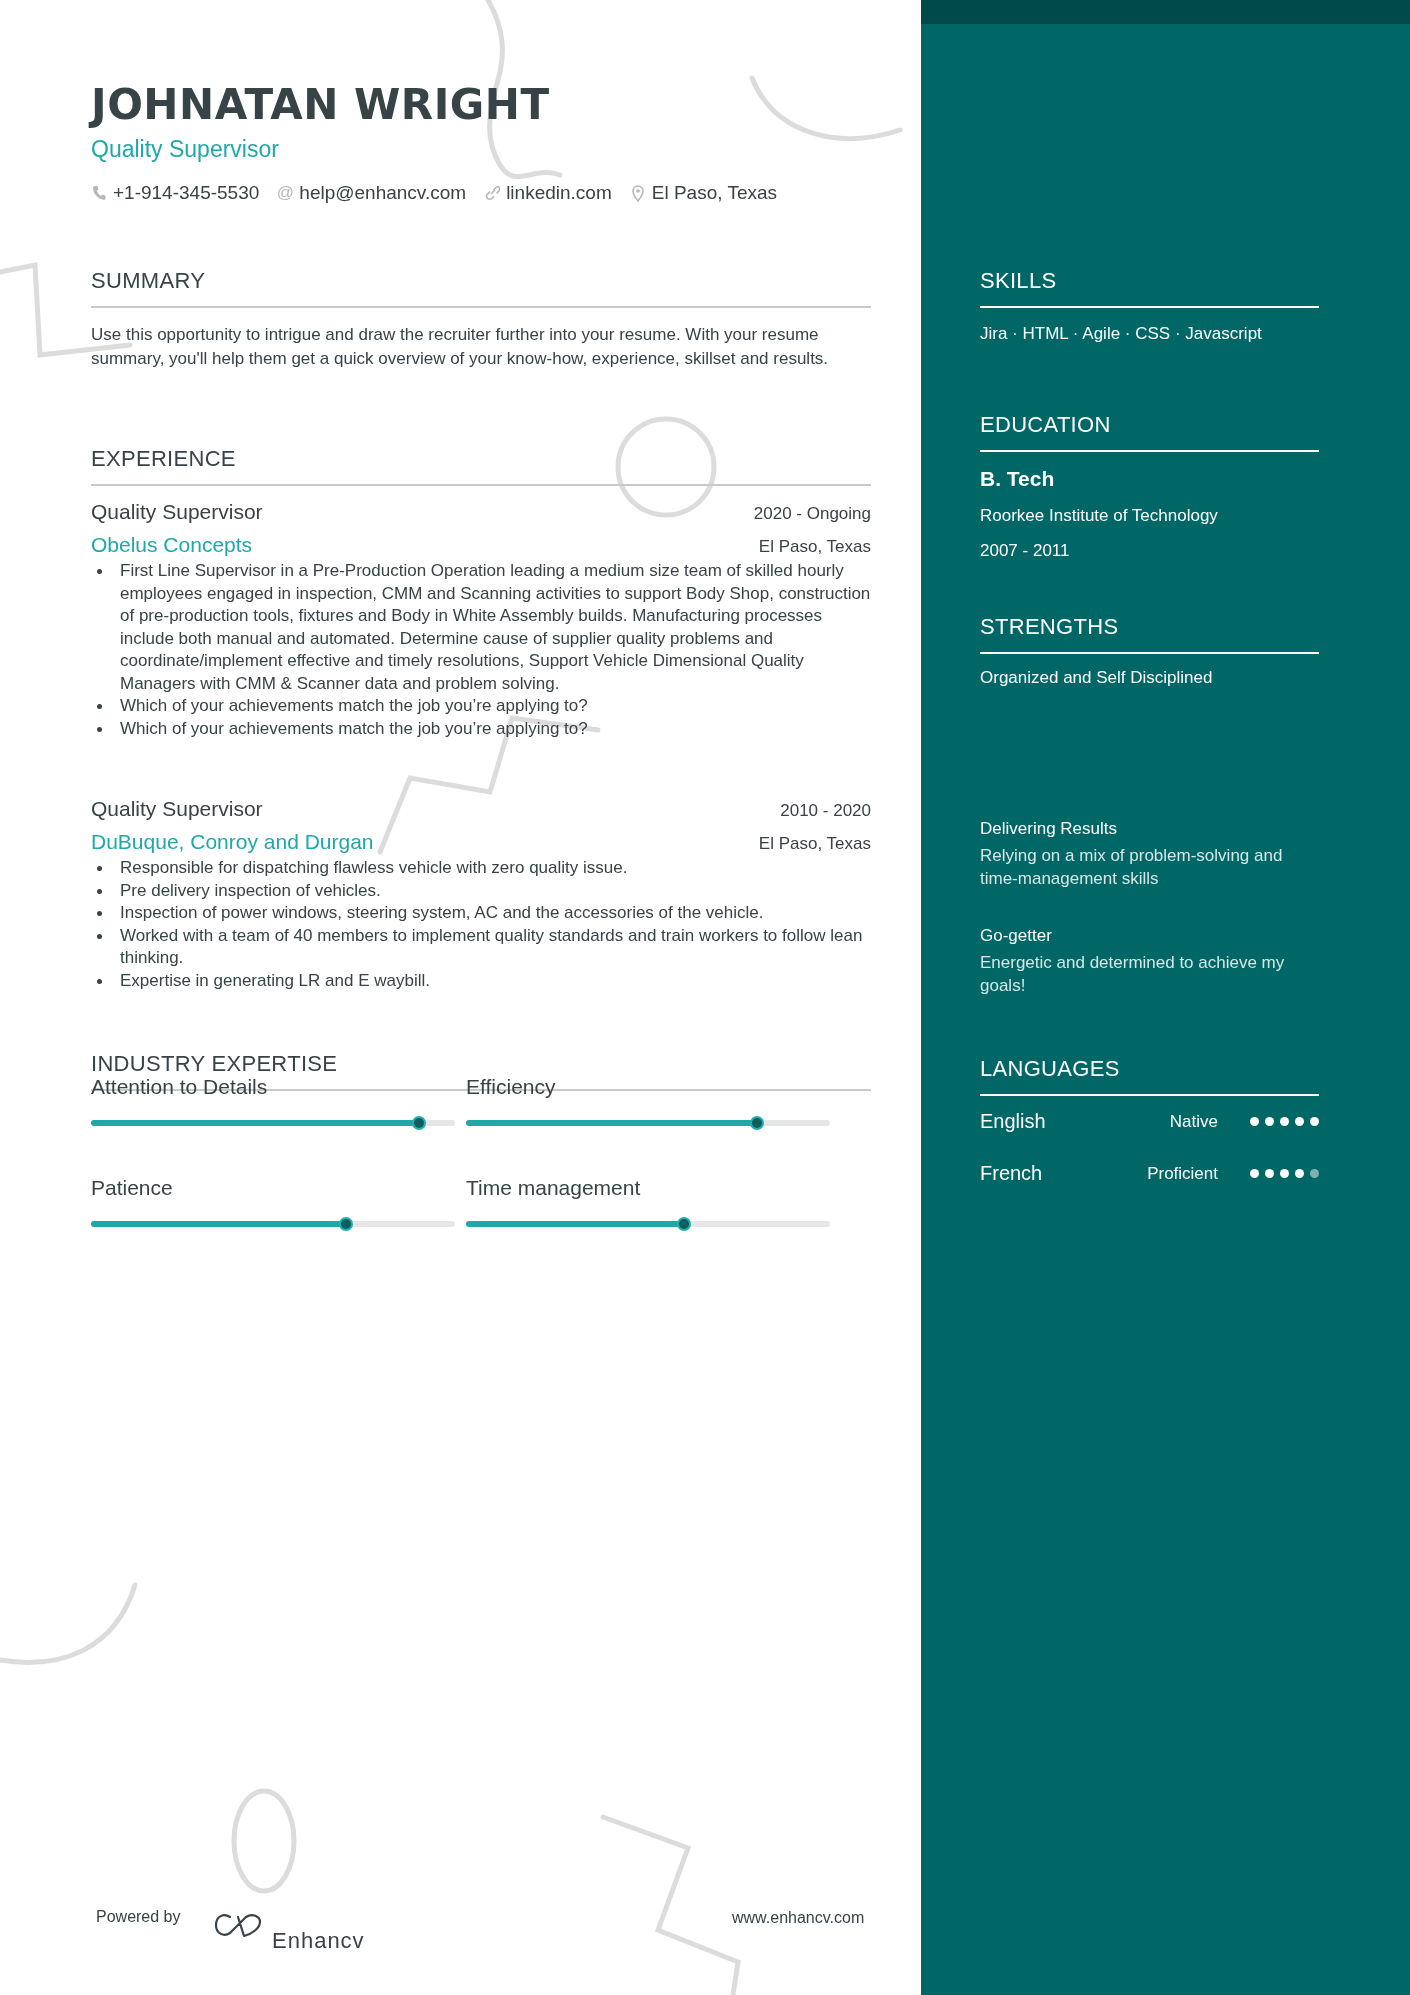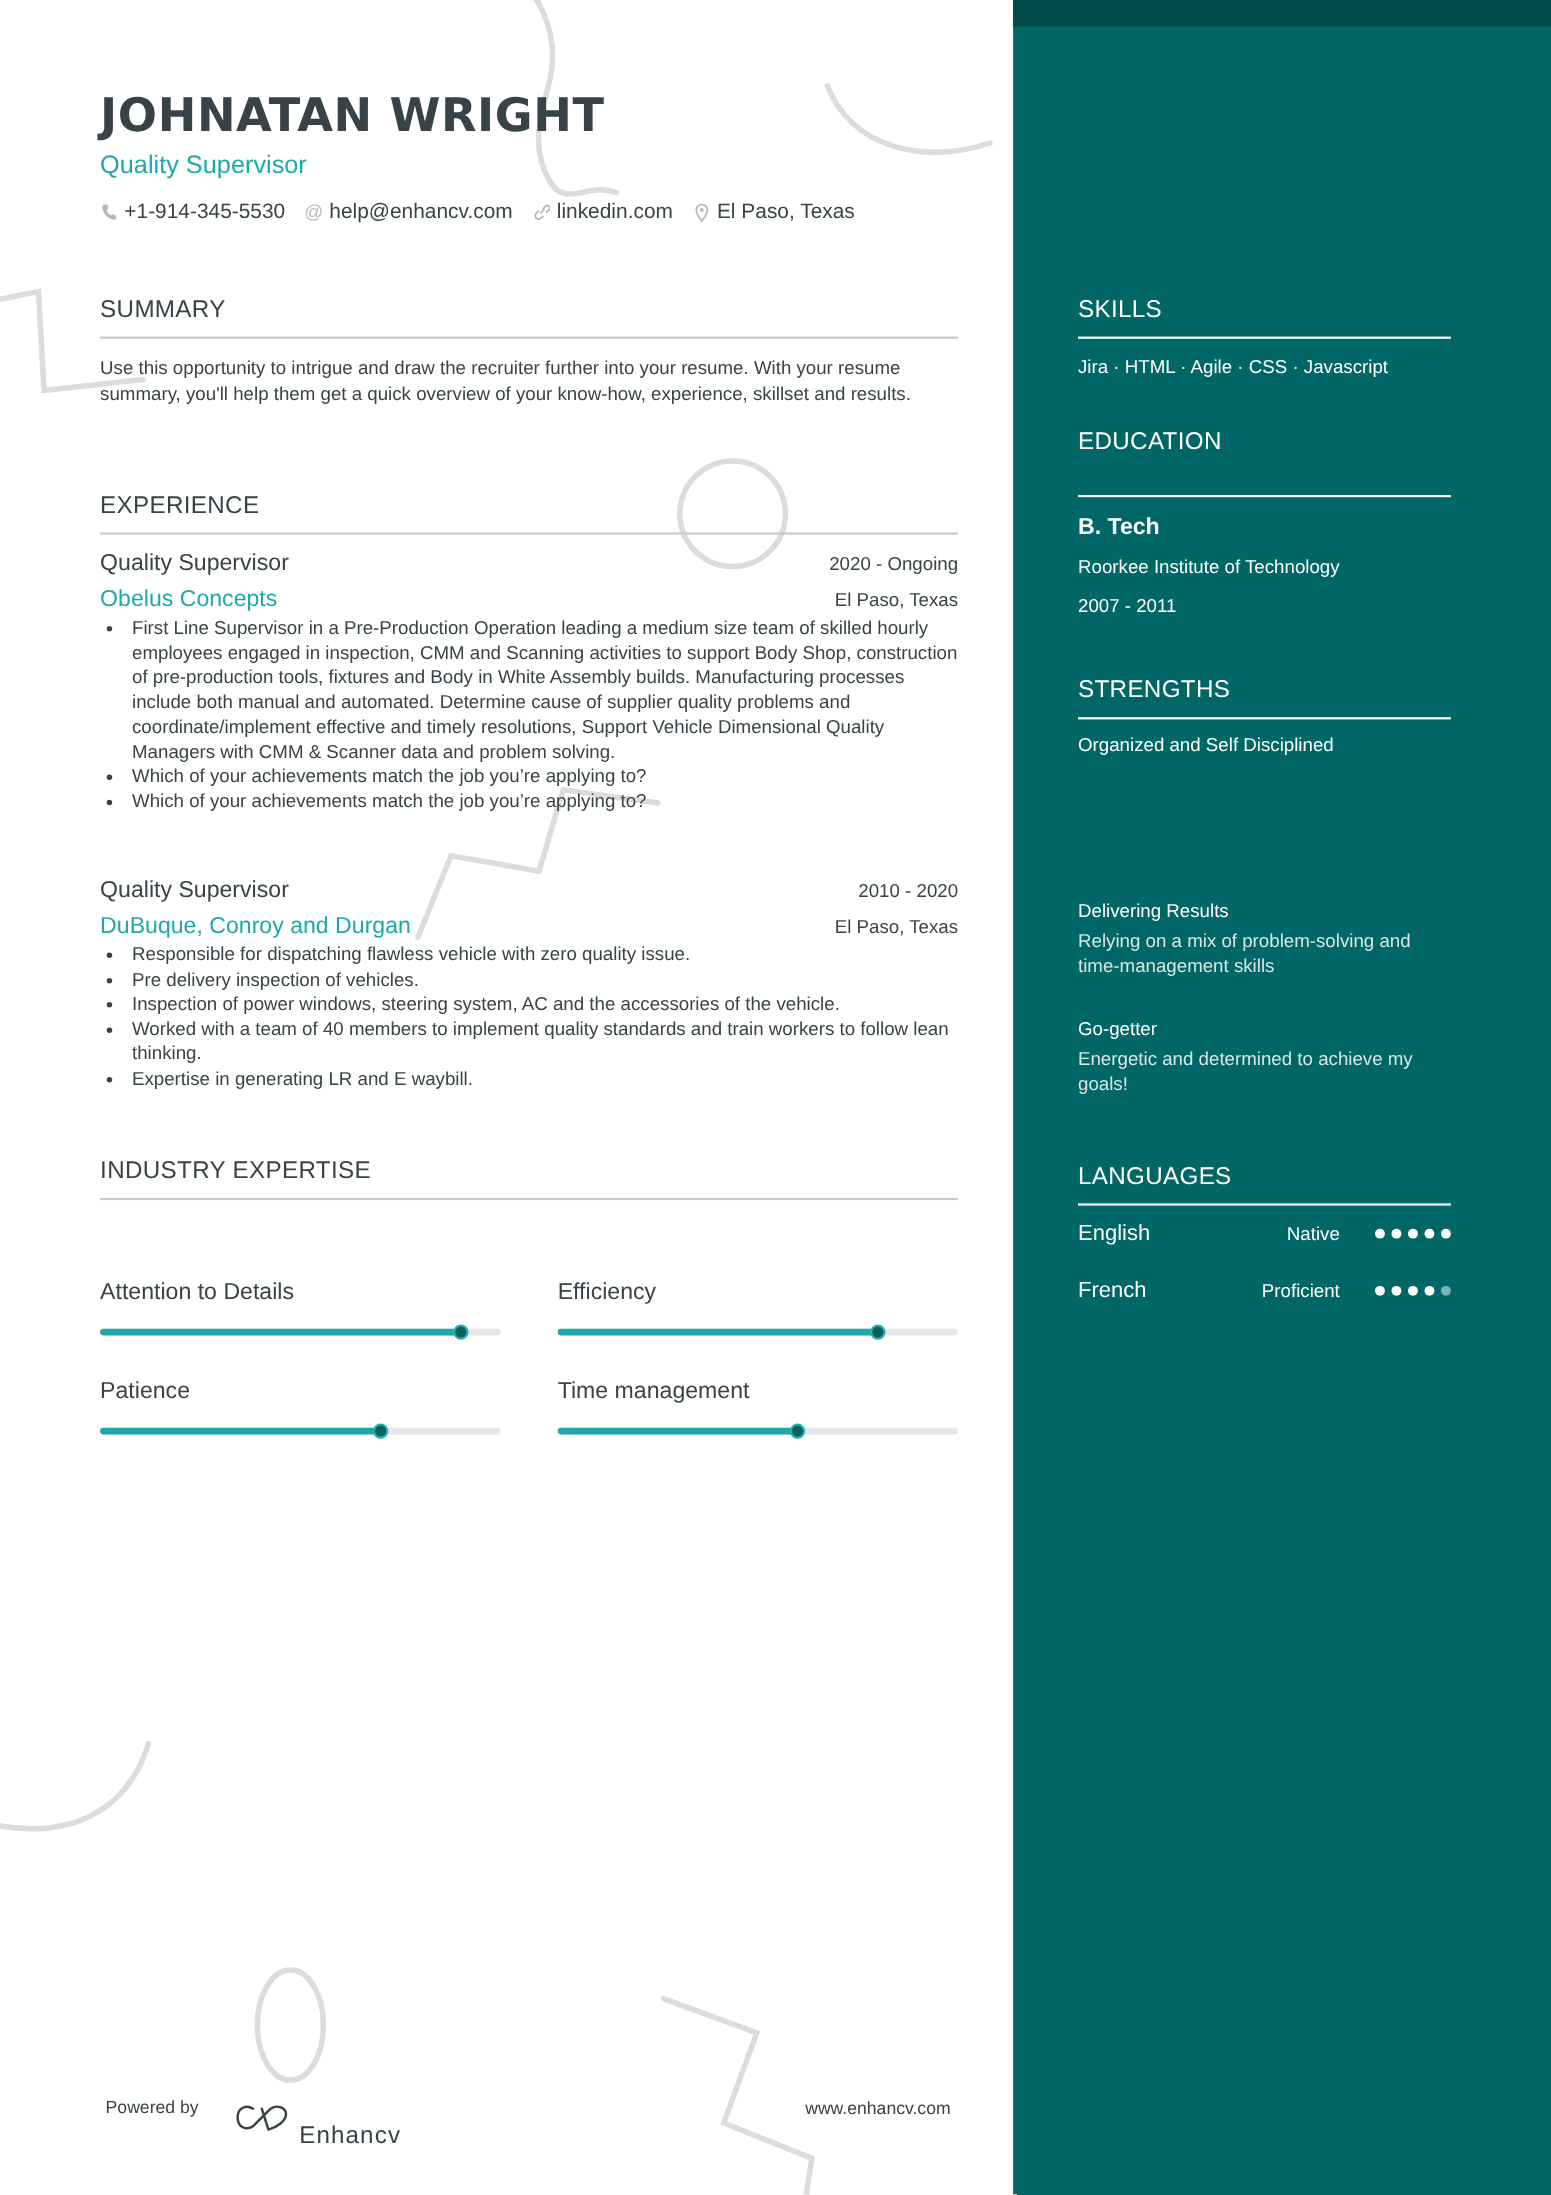--- a/index.html
+++ b/index.html
@@ -28,21 +28,21 @@
   .job { position: absolute; left: 91px; width: 780px; }
   .job-row { display: flex; justify-content: space-between; align-items: baseline; }
   .job-role { font-size: 21px; color: #384347; }
   .job-date { font-size: 17px; color: #384347; }
   .job-company { font-size: 21px; color: #1fa8a8; margin-top: 9px; }
   .job-loc { font-size: 17px; color: #384347; }
   .bullets { list-style: none; margin-top: 3px; }
   .bullets li { position: relative; padding-left: 29px; font-size: 17px; line-height: 22.5px; color: #384347; }
   .bullets li::before { content: ""; position: absolute; left: 6px; top: 9px; width: 5px; height: 5px; border-radius: 50%; background: #384347; }
 
-  .exp-grid { position: absolute; left: 91px; top: 1163px; width: 780px; display: grid; grid-template-columns: 364px 364px; column-gap: 52px; row-gap: 0; }
+  .exp-grid { position: absolute; left: 91px; top: 1075px; width: 780px; display: grid; grid-template-columns: 364px 364px; column-gap: 52px; row-gap: 0; gap: 11px; }
   .exp-item { height: 90px; }
   .exp-label { font-size: 21px; color: #384347; }
   .slider { position: relative; margin-top: 17px; height: 14px; }
   .slider-track { position: absolute; left: 0; right: 0; top: 4px; height: 6px; border-radius: 3px; background: #e5e6e7; }
   .slider-fill { position: absolute; left: 0; top: 4px; height: 6px; border-radius: 3px; background: #1fa8a8; }
   .slider-knob { position: absolute; top: 0; width: 14px; height: 14px; margin-left: -7px; border-radius: 50%; background: #0d5e5c; border: 2px solid #1fb0b0; }
 
   .footer-powered { position: absolute; left: 96px; top: 1908px; font-size: 16px; color: #384347; }
   .footer-logo { position: absolute; left: 214px; top: 1900px; display: flex; align-items: center; gap: 10px; }
   .footer-logo .brand { font-size: 22px; color: #384347; letter-spacing: 1px; margin-top: 28px; }
@@ -212,21 +212,21 @@
     <div class="footer-url">www.enhancv.com</div>
   </div>
 
   <div class="sidebar">
     <div class="sidebar-band"></div>
 
     <div class="sb-title" style="top:268px;">SKILLS</div>
     <div class="sb-rule" style="top:306px;"></div>
     <div class="sb-text" style="top:324px;">Jira · HTML · Agile · CSS · Javascript</div>
 
-    <div class="sb-title" style="top:388px;">EDUCATION</div>
+    <div class="sb-title" style="top:412px;">EDUCATION</div>
     <div class="sb-rule" style="top:450px;"></div>
     <div class="sb-degree" style="top:467px;">B. Tech</div>
     <div class="sb-text" style="top:506px;">Roorkee Institute of Technology</div>
     <div class="sb-text" style="top:541px;">2007 - 2011</div>
 
     <div class="sb-title" style="top:614px;">STRENGTHS</div>
     <div class="sb-rule" style="top:652px;"></div>
 
     <div class="strength" style="top:668px;">
       <div class="strength-title">Organized and Self Disciplined</div>

